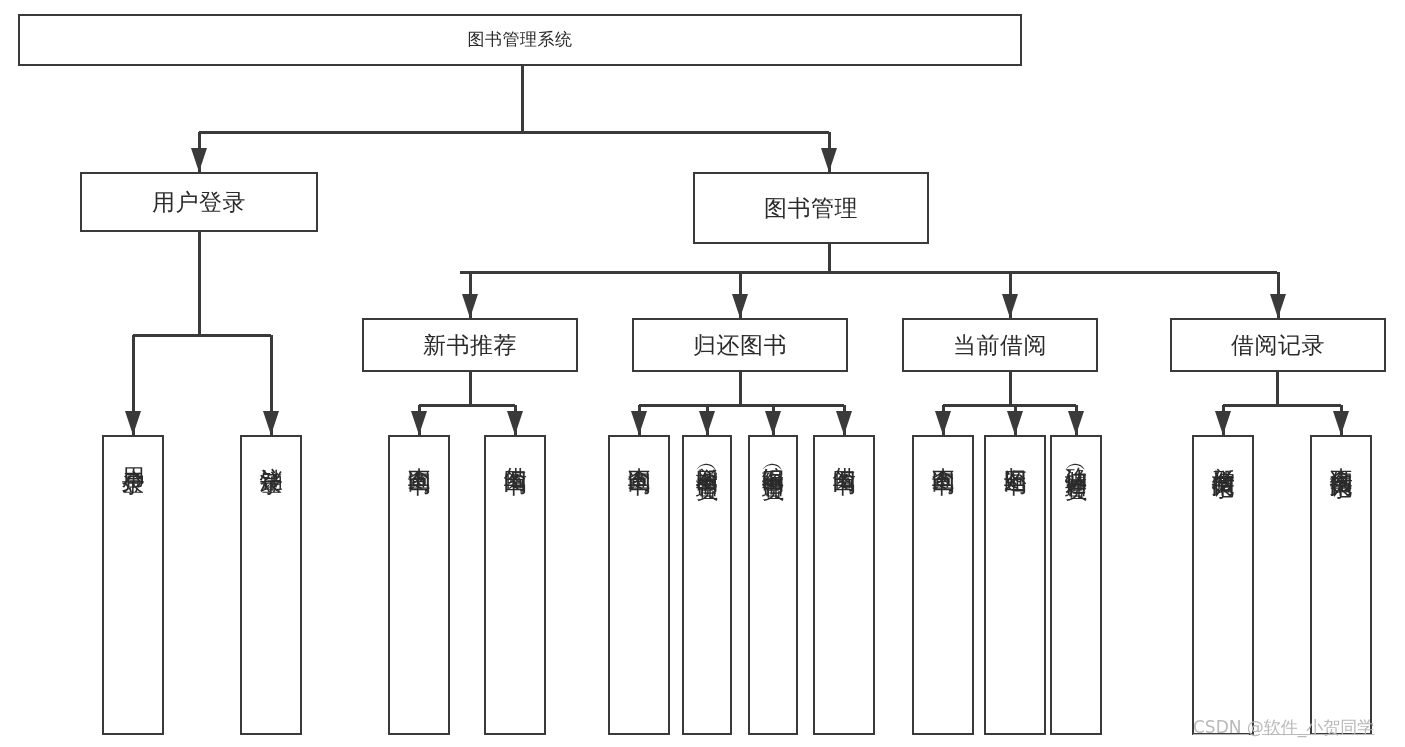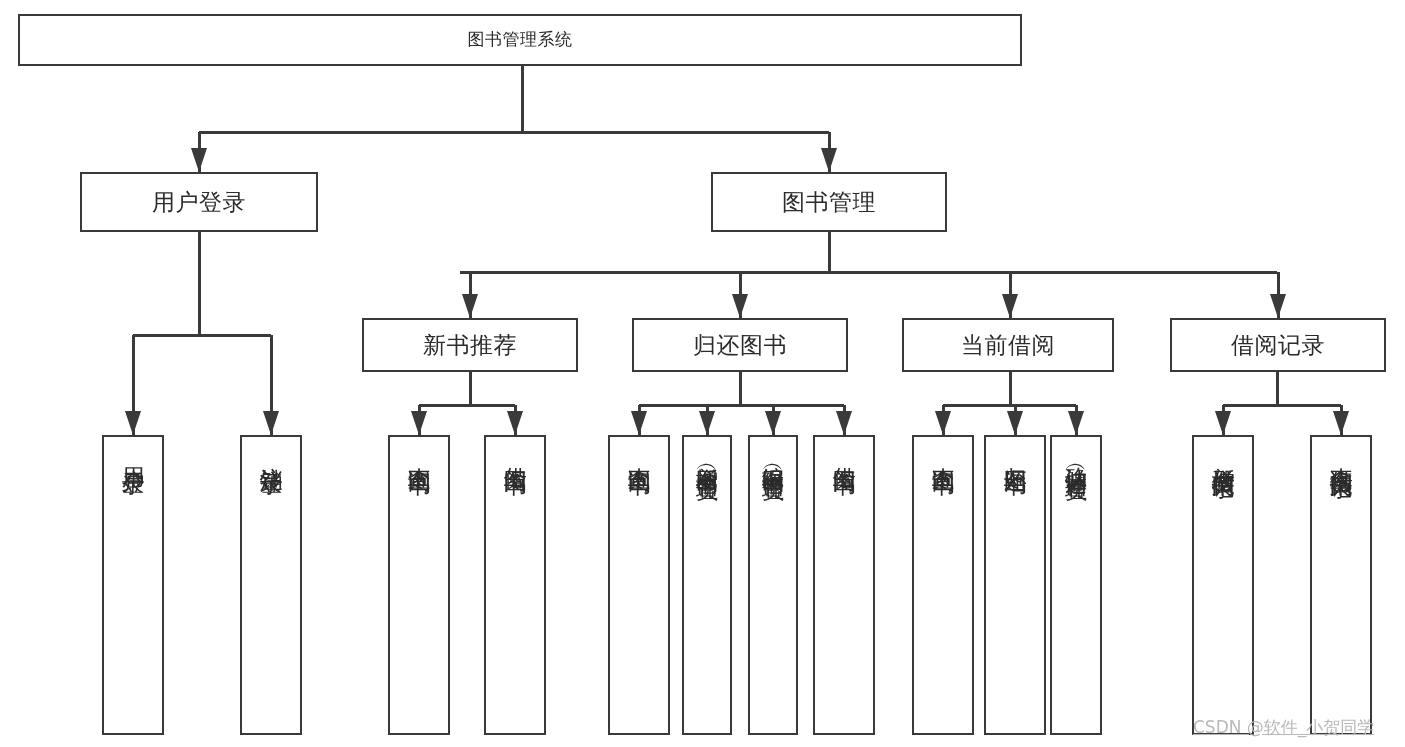--- a/index.html
+++ b/index.html
@@ -139,31 +139,31 @@
       <path d="M 1333 411 L 1349 411 L 1341 435 Z" fill="#3a3a3a"></path>
     </svg>
 
   <div class="node root h" style="left:18px; top:14px; width:1004px; height:52px;">
     <span class="node-label">图书管理系统</span>
   </div>
 
   <div class="node h" style="left:80px; top:172px; width:238px; height:60px;">
     <span class="node-label">用户登录</span>
   </div>
-  <div class="node h" style="left:711px; top:172px; width:236px; height:60px;">
+  <div class="node h" style="left:693px; top:172px; width:236px; height:72px;">
     <span class="node-label">图书管理</span>
   </div>
 
   <div class="node h" style="left:362px; top:318px; width:216px; height:54px;">
     <span class="node-label">新书推荐</span>
   </div>
   <div class="node h" style="left:632px; top:318px; width:216px; height:54px;">
     <span class="node-label">归还图书</span>
   </div>
-  <div class="node h" style="left:902px; top:318px; width:212px; height:54px;">
+  <div class="node h" style="left:902px; top:318px; width:196px; height:54px;">
     <span class="node-label">当前借阅</span>
   </div>
   <div class="node h" style="left:1170px; top:318px; width:216px; height:54px;">
     <span class="node-label">借阅记录</span>
   </div>
 
   <div class="node v" style="left:102px; top:435px; width:62px; height:300px;">
     <span class="node-label">用户登录</span>
   </div>
   <div class="node v" style="left:240px; top:435px; width:62px; height:300px;">

